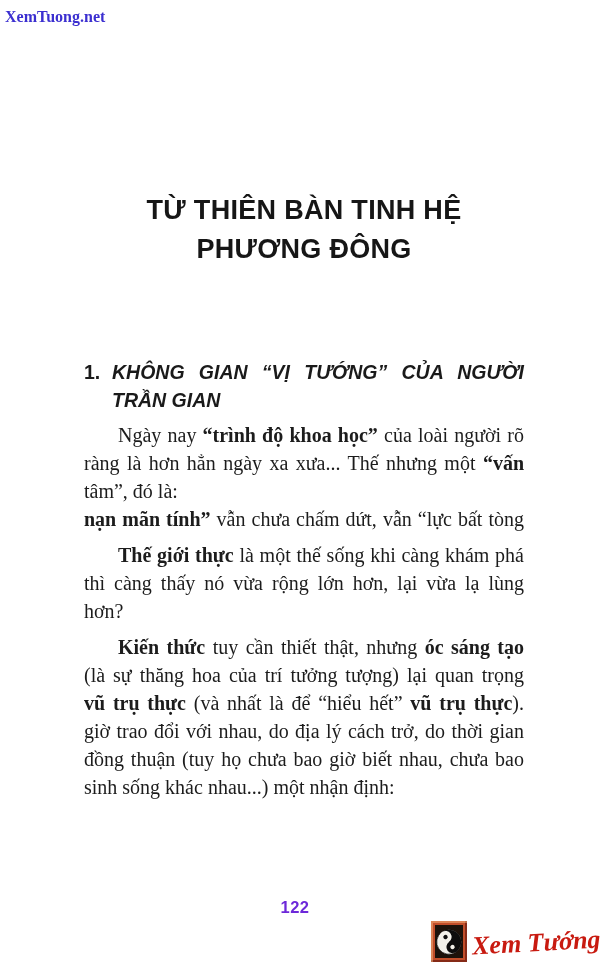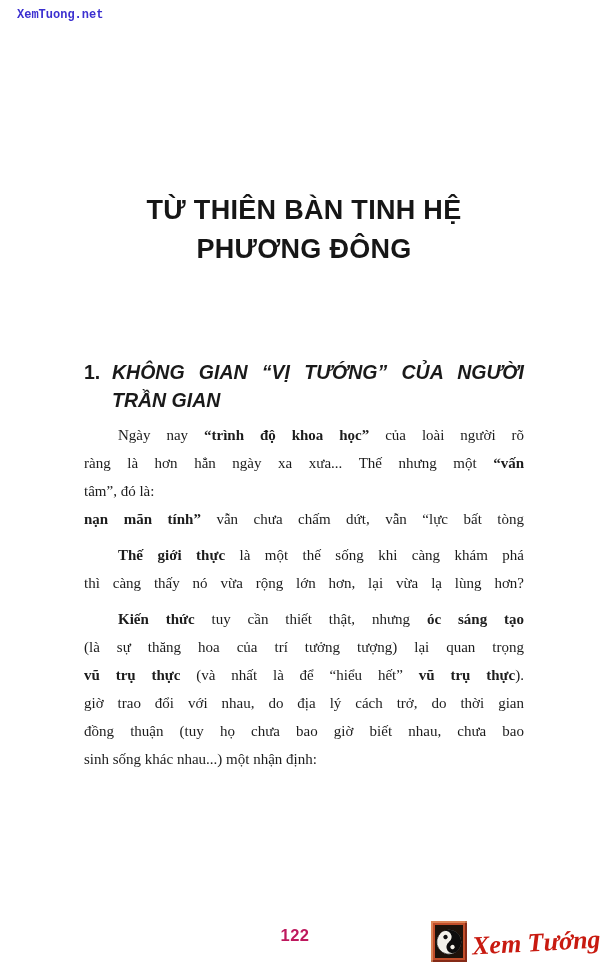--- a/index.html
+++ b/index.html
@@ -2,51 +2,51 @@
 <html style="--link-blue: #3b2fd0; --text-black: #1d1d1d; --logo-red: #c81a10; --logo-frame: #c14e2a;"><head>
 <meta charset="utf-8">
 <style>
   html, body { margin:0; padding:0; background:#ffffff; }
   .page {
     position:relative; width:600px; height:975px; background:#ffffff;
     font-family:"Liberation Serif", serif; color:var(--text-black,#1d1d1d);
     overflow:hidden;
   }
   .top-link {
-    position:absolute; left:17px; top:8px;
-    font-family:Liberation Mono, monospace; font-weight:bold; font-size:12px;
+    position:absolute; left:5px; top:8px;
+    font-family:Liberation Serif, serif; font-weight:bold; font-size:16px;
     color:var(--link-blue,#3b2fd0); text-decoration:none; cursor:pointer;
   }
   .chapter-title {
     position:absolute; top:191px; left:84px; width:440px; margin:0;
     text-align:center; font-family:"Liberation Sans", sans-serif;
     font-weight:bold; font-size:27px; line-height:39px; color:#161616;
     letter-spacing:0.3px;
   }
   .section-heading {
     position:absolute; top:358px; left:84px; width:440px;
     font-family:"Liberation Sans", sans-serif; font-weight:bold;
     font-size:19.5px; line-height:28px; color:#1a1a1a; display:flex;
   }
   .h-num { width:28px; flex:none; }
   .h-text { flex:1;font-style:italic; }
   .h-line.justify { text-align:justify; text-align-last:justify; }
   .body-text {
     position:absolute; top:421px; left:84px; width:440px;
-    font-size:15px; line-height:28px; color:#1c1c1c;
+    font-size:20px; line-height:28px; color:#1c1c1c;
   }
   .para { margin:0 0 8px 0; }
   .line { text-align:left; }
   .line.justify { text-align:justify; text-align-last:justify; }
   .line.indent { text-indent:34px; }
   .line b { font-weight:bold; }
   .page-number {
-    position:absolute; top:926px; left:0; width:590px; text-align:center;
+    position:absolute; top:898px; left:0; width:590px; text-align:center;
     font-family:"Liberation Sans", sans-serif; font-weight:700;
-    font-size:16.5px; color:#be185d; letter-spacing:0.5px;
+    font-size:16.5px; color:#6d28d9; letter-spacing:0.5px;
   }
   .footer-logo {
     position:absolute; left:431px; top:921px; display:flex;
     align-items:flex-start; cursor:pointer;
   }
   .logo-square {
     width:36px; height:41px; box-sizing:border-box;
     background:var(--logo-frame,#c14e2a);
     box-shadow: inset 2px 2px 0 rgba(255,200,140,.45), inset -2px -2px 0 rgba(60,0,0,.45);
     display:flex; align-items:center; justify-content:center;

